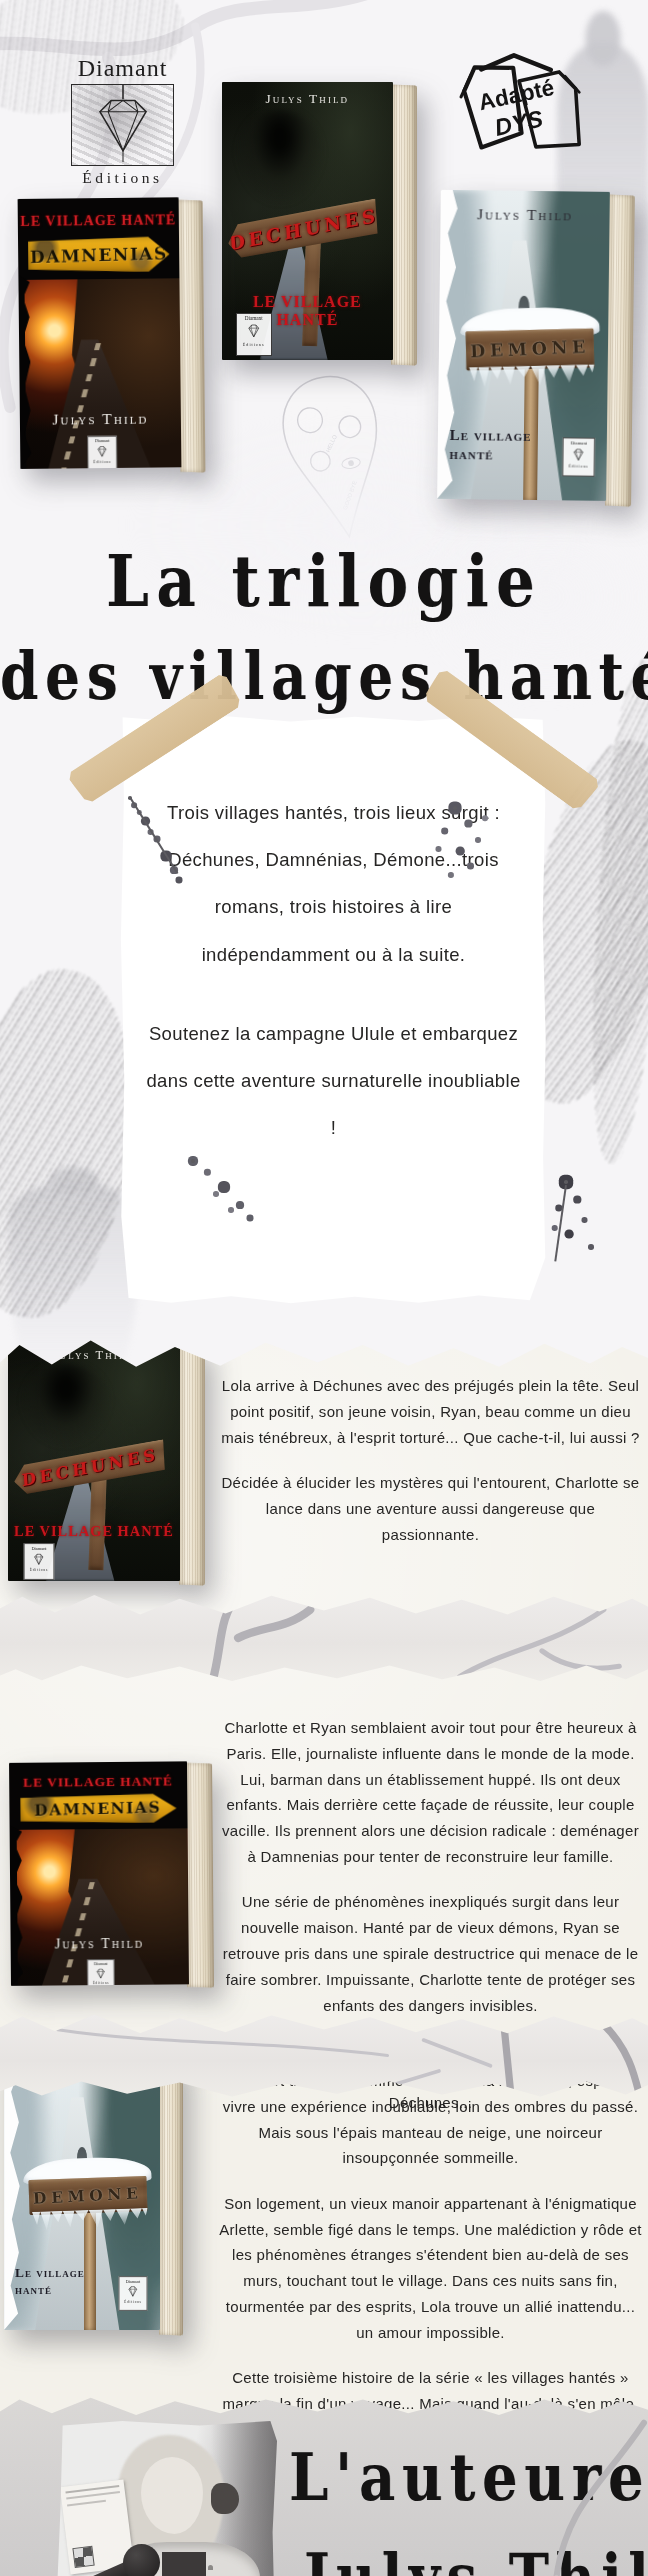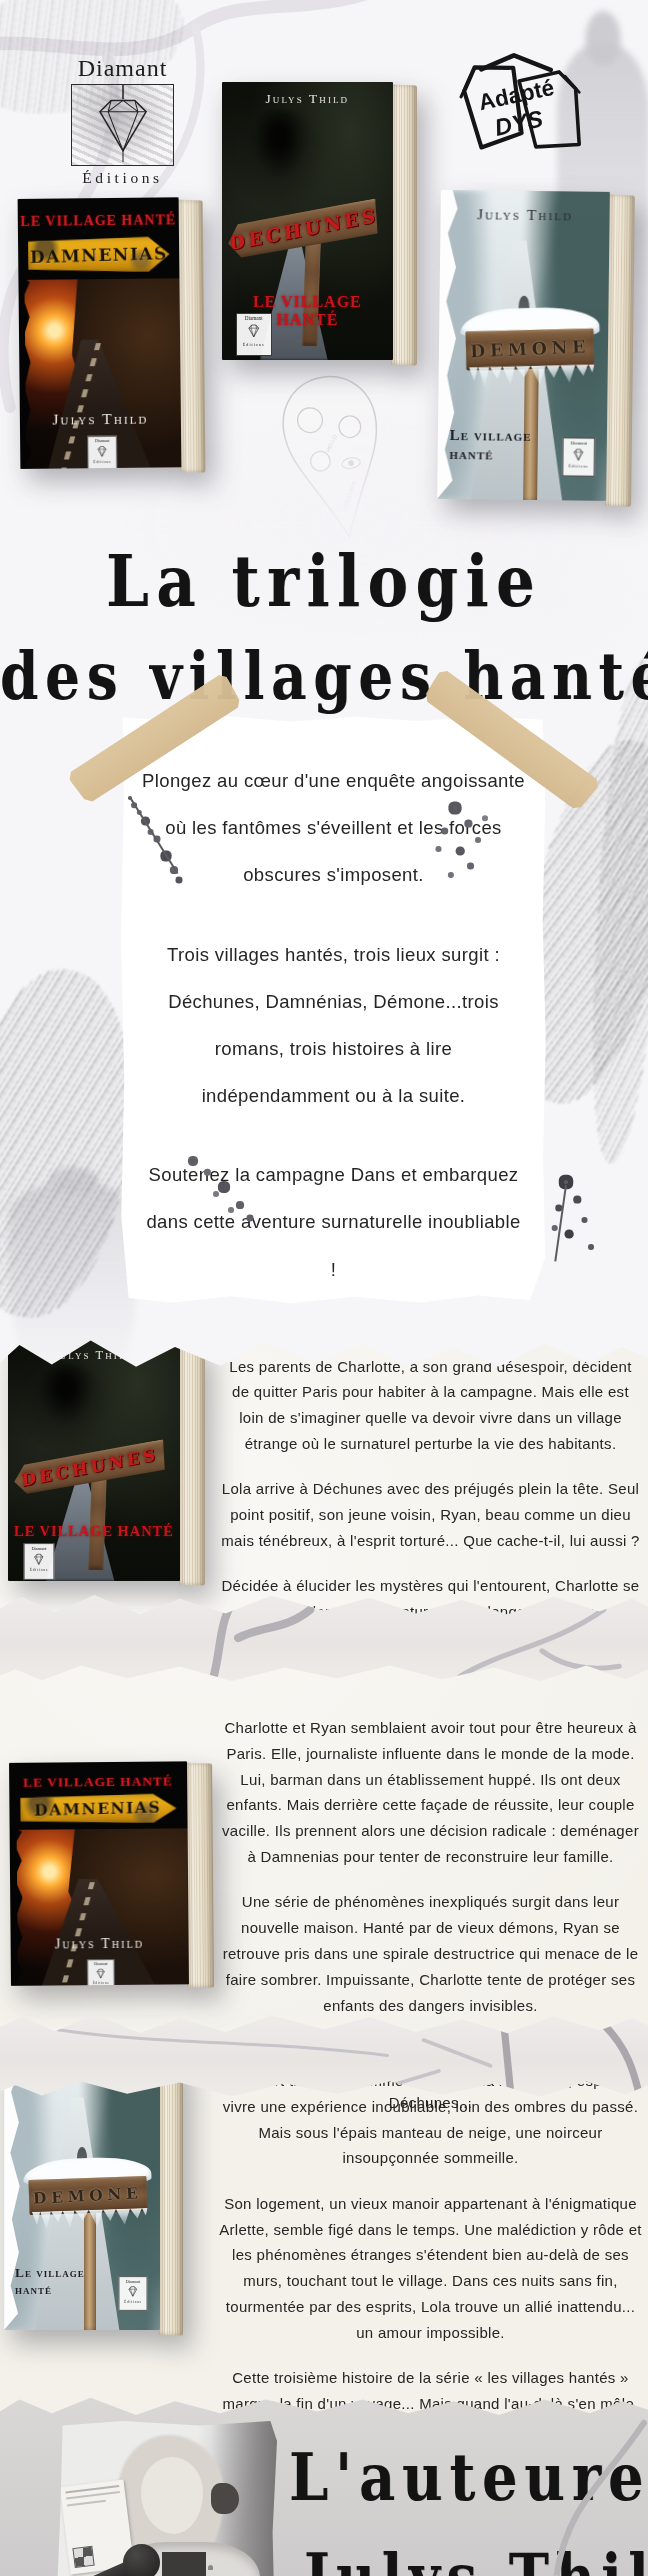--- a/index.html
+++ b/index.html
@@ -302,23 +302,22 @@
   <div class="fog" style="left:124px;top:412px;width:474px;height:227px;"></div>
   <div class="fog" style="left:412px;top:489px;width:268px;height:216px;opacity:.8;"></div>
 
   <div class="display abs" style="left:0;top:545px;width:648px;text-align:center;font-size:61px;z-index:6;">La trilogie</div>
   <div class="display abs" style="left:0;top:643px;width:648px;text-align:center;font-size:55px;z-index:6;">des villages hantés</div>
 
   <div class="paper" style="left:120px;top:715px;width:427px;height:590px;"></div>
   <div class="tape" style="left:61px;top:720px;width:188px;height:38px;transform:rotate(-33deg);"></div>
   <div class="tape" style="left:413px;top:721px;width:196px;height:38px;transform:rotate(36deg);"></div>
   <div class="script abs" style="left:141px;top:757px;width:385px;z-index:7;font-size:18.5px;line-height:2.55;">
-    <p>Plongez au cœur d'une enquête angoissante où les fantômes s'éveillent et les forces obscures s'imposent.</p>
     <p style="margin-top:32px;">Trois villages hantés, trois lieux surgit : Déchunes, Damnénias, Démone...trois romans, trois histoires à lire indépendamment ou à la suite.</p>
-    <p style="margin-top:32px;">Soutenez la campagne Dans et embarquez dans cette aventure surnaturelle inoubliable !</p>
+    <p style="margin-top:32px;">Soutenez la campagne Ulule et embarquez dans cette aventure surnaturelle inoubliable !</p>
   </div>
 
   <div class="charcoal" style="left:531px;top:737px;width:134px;height:371px;transform:rotate(14deg);"></div>
   <div class="charcoal" style="left:598px;top:659px;width:62px;height:505px;transform:rotate(4deg);opacity:.8;"></div>
   <div class="charcoal" style="left:-31px;top:969px;width:160px;height:350px;transform:rotate(9deg);"></div>
   <div class="splat" style="left:128px;top:796px;
        box-shadow:4.1px 7.2px 0 1px #62616a,15.5px 23px 0 2.6px #55545c,27px 41px 0 1.5px #62616a,36px 58px 0 3.6px #4e4d55,
        44px 72px 0 2.1px #62616a,20.6px 34px 0 1px #6a6972,9.3px 14.4px 0 0.5px #6a6972,49px 82px 0 1.5px #55545c;">
        <i style="left:2.1px;top:3.1px;width:1.5px;height:88px;transform:rotate(-32deg);transform-origin:top;"></i>
     </div>
@@ -356,21 +355,20 @@
           <div class="t">Diamant</div>
           <svg width="17.5" height="18.5" viewBox="0 0 100 100" fill="none" stroke="#222" stroke-width="4">
             <path d="M22 38 L38 20 L62 20 L78 38 L50 88 Z"></path>
               <path d="M22 38 L78 38 M38 20 L34 38 L50 88 M62 20 L66 38 L50 88" stroke-width="3"></path>
           </svg>
           <div class="e">Éditions</div>
         </div>
       </div>
     </div>
     <div class="script abs" style="left:219px;top:19.6px;width:423px;font-size:15px;line-height:1.72;">
-      <p>Les parents de Charlotte, à son grand désespoir, décident de quitter Paris pour habiter à la campagne. Mais elle est loin de s'imaginer quelle va devoir vivre dans un village étrange où le surnaturel perturbe la vie des habitants.</p>
       <p style="margin-top:19.6px;">Lola arrive à Déchunes avec des préjugés plein la tête. Seul point positif, son jeune voisin, Ryan, beau comme un dieu mais ténébreux, à l'esprit torturé... Que cache-t-il, lui aussi ?</p>
       <p style="margin-top:19.6px;">Décidée à élucider les mystères qui l'entourent, Charlotte se lance dans une aventure aussi dangereuse que passionnante.</p>
     </div>
 
     <div class="tornband" style="top:255px;height:98px;">
       <svg width="648" height="98" viewBox="0 0 1258 190" fill="none">
         <path d="M420 180 C440 110 430 60 470 10 M470 95 C520 70 560 80 610 40" stroke="#b3b1b6" stroke-width="16" stroke-linecap="round"></path>
         <path d="M900 170 C980 120 1080 110 1180 40 M1060 120 C1100 150 1150 160 1210 150" stroke="#c0bec3" stroke-width="10" stroke-linecap="round"></path>
       </svg>
     </div>

